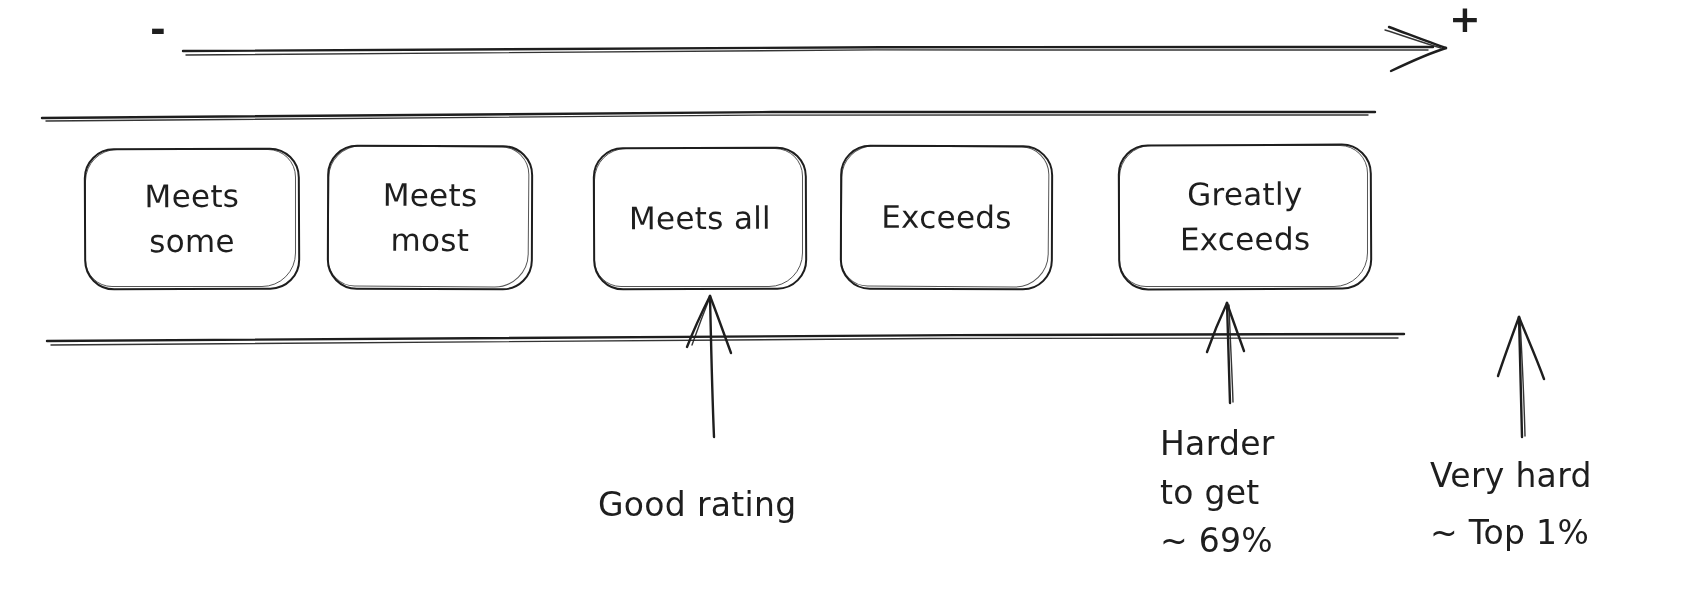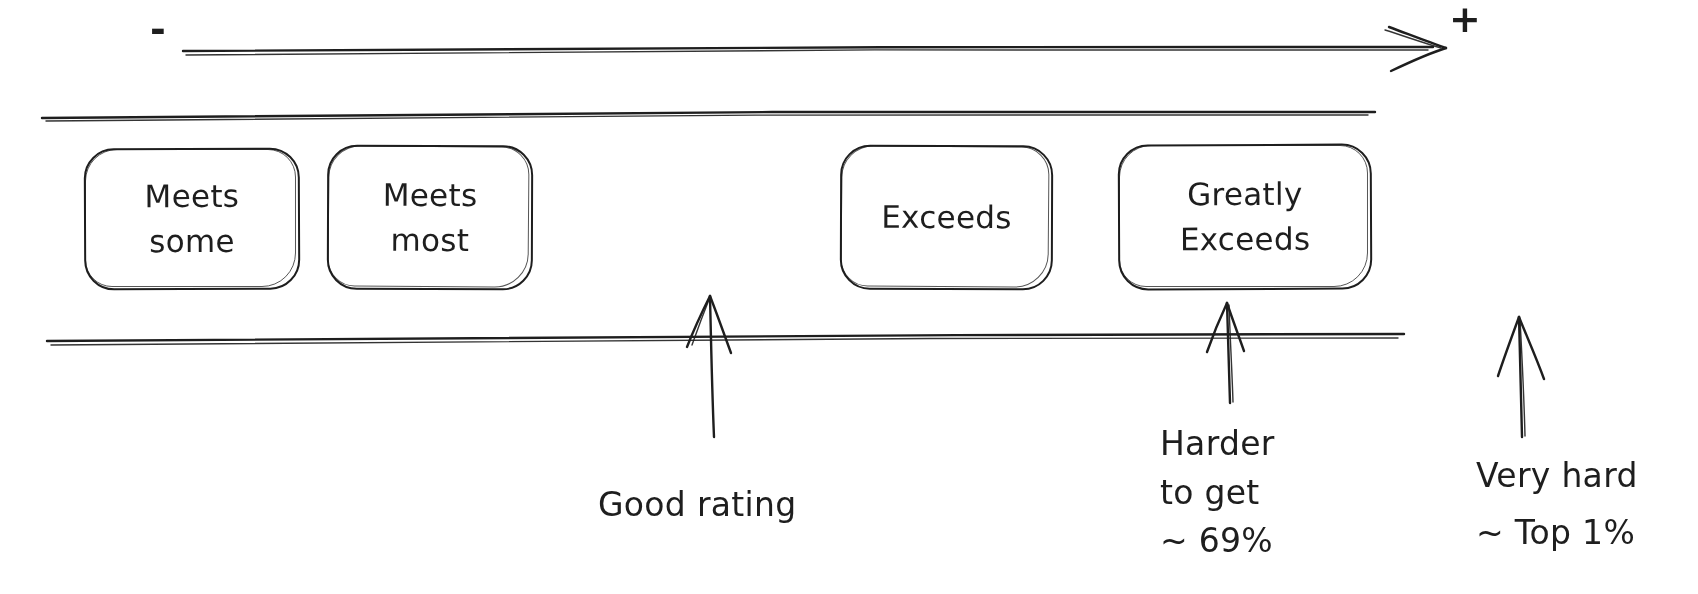--- a/index.html
+++ b/index.html
@@ -79,21 +79,21 @@
 
   .annotation {
     position: absolute;
     font-size: 33px;
     color: var(--ink);
     white-space: pre-line;
     letter-spacing: .3px;
   }
   .annotation-good   { left: 586px;  top: 482px; line-height: 1.4; margin-left: 12px; }
   .annotation-harder { left: 1160px; top: 420px; line-height: 1.47; }
-  .annotation-very   { left: 1430px; top: 447px; line-height: 1.73; margin-left: 46px; }
+  .annotation-very   { left: 1430px; top: 447px; line-height: 1.73; }
 </style>
 </head>
 <body>
 
 <div class="canvas">
 
   <svg class="sketch-svg" viewBox="0 0 1698 594" aria-hidden="true">
 
     <g>
       <path class="stroke-main" d="M 183 51 C 520 48, 1050 46, 1433 47"></path>
@@ -139,20 +139,23 @@
   <div class="axis-sign axis-plus">+</div>
 
   <div class="box r1" style="left:84px;  top:148px; width:216px; height:142px;">
     <span class="box-label">Meets
 some</span>
   </div>
   <div class="box r2" style="left:327px; top:145px; width:206px; height:145px;">
     <span class="box-label">Meets
 most</span>
   </div>
+  <div class="box r1" style="left:593px; top:147px; width:214px; height:143px;">
+    <span class="box-label">Meets all</span>
+  </div>
   <div class="box r2" style="left:840px; top:145px; width:213px; height:145px;">
     <span class="box-label">Exceeds</span>
   </div>
   <div class="box r1" style="left:1118px; top:144px; width:254px; height:146px;">
     <span class="box-label">Greatly
 Exceeds</span>
   </div>
 
   <div class="annotation annotation-good">Good rating</div>
   <div class="annotation annotation-harder">Harder

